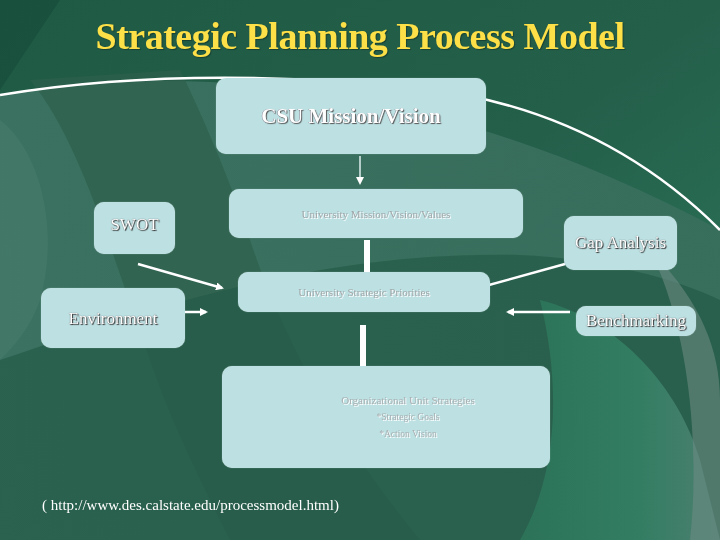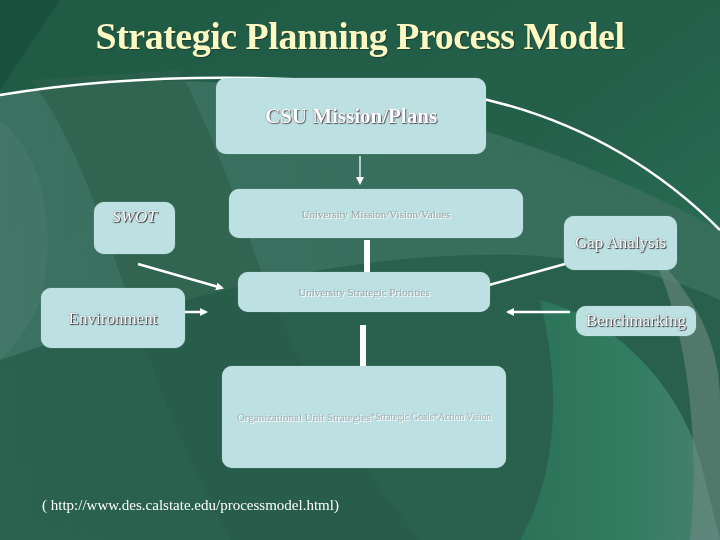--- a/index.html
+++ b/index.html
@@ -4,33 +4,33 @@
   <style>
     html, body { margin: 0; padding: 0; }
     body {
       width: 720px; height: 540px; overflow: hidden; position: relative;
       background: #2a6450;
       font-family: "Liberation Serif", "DejaVu Serif", serif;
     }
     .bg { position: absolute; left: 0; top: 0; width: 720px; height: 540px; }
     .title {
       position: absolute; left: 0; top: 14px; width: 720px; text-align: center;
-      color: #fef9c3; font-weight: bold; font-size: 38px; letter-spacing: -0.5px;
+      color: #fde047; font-weight: bold; font-size: 38px; letter-spacing: -0.5px;
       text-shadow: 1px 1px 1px rgba(0,0,0,0.3);
     }
     .box {
       position: absolute; background: #bde0e3; border-radius: 10px;
       display: flex; align-items: center; justify-content: center; text-align: center;
       color: #c9e7ea; box-shadow: 0 0 1px rgba(255,255,255,0.6);
     }
     .shadowtext { color: #ffffff; text-shadow: 1px 1px 1px #555, -0.5px -0.5px 0 #889; }
     .box.main { font-weight: bold; font-size: 21px; }
     .box.small { font-size: 11px; color: #9fa6a8; text-shadow: 1px 1px 0 #ffffff; }
     .box.side { font-size: 17px; color: #ffffff; text-shadow: 1px 1px 1px #333, 0 0 1px #444; }
-    .box.org { flex-direction: row; font-size: 11px; color: #a8b0b2; text-shadow: 1px 1px 0 #ffffff; line-height: 17px; }
+    .box.org { flex-direction: column; font-size: 11px; color: #a8b0b2; text-shadow: 1px 1px 0 #ffffff; line-height: 17px; padding-left: 44px; }
     .box.org .sub { font-size: 9.5px; }
     .footer {
       position: absolute; left: 44px; top: 494px; color: #ffffff; font-size: 15px; line-height: 22px;
     }
     .footer .bullet {
       display: inline-block; width: 6px; height: 6px; background: #3535c8; margin-right: 10px; vertical-align: middle; position: relative; top: -2px;
     }
     .footer .line2 { margin-left: -2px; }
   </style>
 </head>
@@ -82,39 +82,39 @@
   <line x1="360" y1="156" x2="360" y2="183" stroke="#dfeeee" stroke-width="1.5" marker-end="url(#ah)"></line>
   <rect x="364" y="240" width="6" height="42" fill="#ffffff"></rect>
   <rect x="360" y="325" width="6" height="42" fill="#ffffff"></rect>
   <line x1="138" y1="264" x2="222" y2="288" stroke="#ffffff" stroke-width="2.5" marker-end="url(#ah)"></line>
   <line x1="162" y1="312" x2="206" y2="312" stroke="#ffffff" stroke-width="2.5" marker-end="url(#ah)"></line>
   <line x1="565" y1="264" x2="478" y2="288" stroke="#ffffff" stroke-width="2.5" marker-end="url(#ah)"></line>
   <line x1="570" y1="312" x2="508" y2="312" stroke="#ffffff" stroke-width="2.5" marker-end="url(#ah)"></line>
 </svg>
 
 <div class="box main shadowtext" style="left:216px; top:78px; width:270px; height:76px;">
-  <span>CSU Mission/Plans</span>
+  <span>CSU Mission/Vision</span>
 </div>
 
 <div class="box small" style="left:229px; top:189px; width:294px; height:49px;">
   <span>University Mission/Vision/Values</span>
 </div>
 
 <div class="box small" style="left:238px; top:272px; width:252px; height:40px;">
   <span>University Strategic Priorities</span>
 </div>
 
 <div class="box org" style="left:222px; top:366px; width:284px; height:102px;">
   <span>Organizational Unit Strategies</span>
   <span class="sub">*Strategic Goals</span>
   <span class="sub">*Action Vision</span>
 </div>
 
 <div class="box side" style="left:94px; top:202px; width:81px; height:52px; align-items:flex-start; padding-top:0;">
-  <span style="margin-top:5px;font-style:italic;">SWOT</span>
+  <span style="margin-top:13px;">SWOT</span>
 </div>
 
 <div class="box side" style="left:41px; top:288px; width:144px; height:60px; align-items:flex-start;">
   <span style="margin-top:21px;">Environment</span>
 </div>
 
 <div class="box side" style="left:564px; top:216px; width:113px; height:54px;">
   <span>Gap Analysis</span>
 </div>
 

